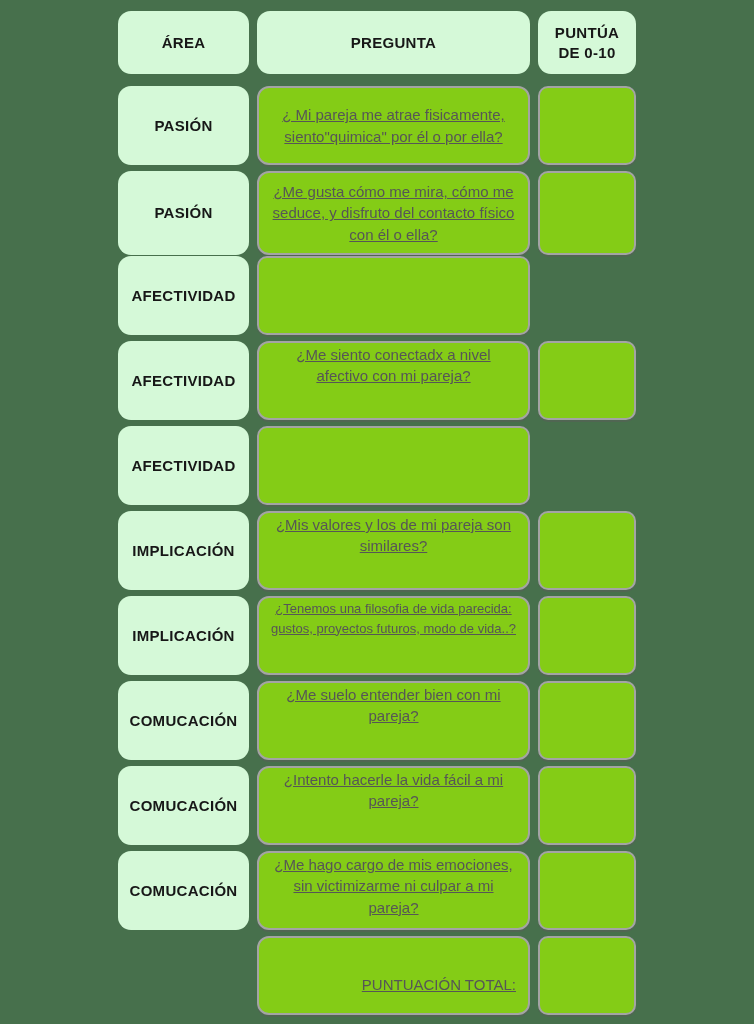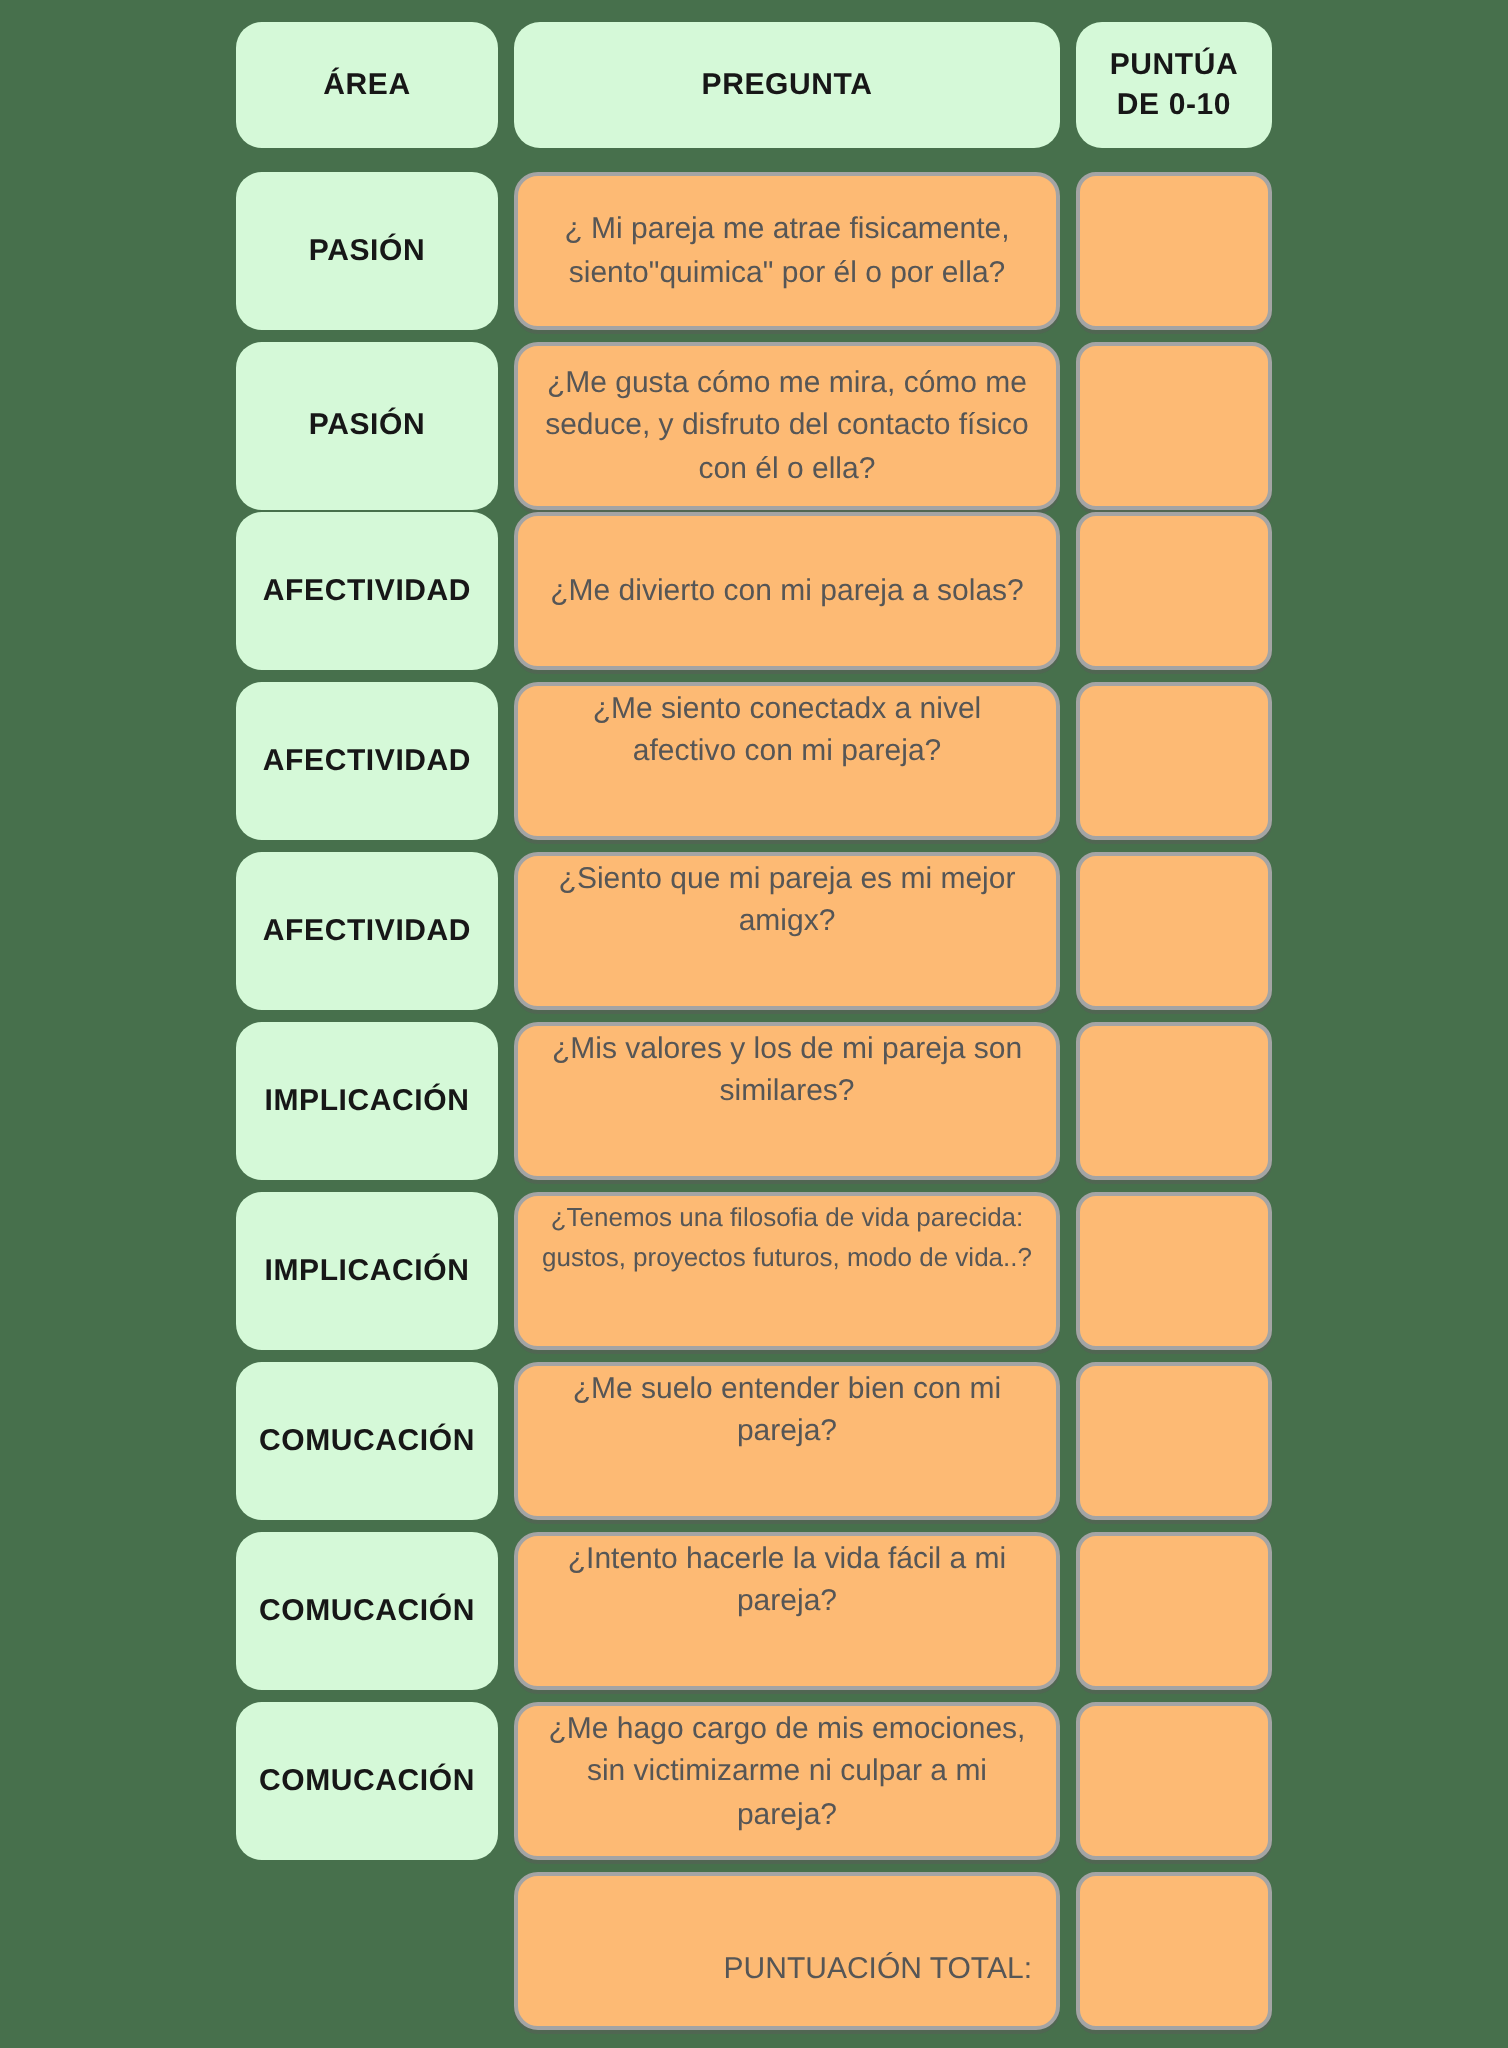--- a/index.html
+++ b/index.html
@@ -54,23 +54,24 @@
   }
   .area-cell {
     font-size: 15px;
     letter-spacing: 0.3px;
     padding: 0 8px;
   }
   .area-cell.area-empty {
     visibility: hidden;
   }
   .white-box {
-    background: #fdba74;
+    background: #84cc16;
     border: 2px solid #a4a4a4;
     box-shadow: 0 2px 0 rgba(90, 90, 90, 0.45);
+    text-decoration: underline;
   }
   .question-cell {
     border-radius: 12px;
     display: flex;
     flex-direction: column;
     align-items: center;
     text-align: center;
     color: #565656;
     font-size: 15px;
     line-height: 1.42;
@@ -125,42 +126,36 @@
     <div class="cell white-box question-cell q-center">
       <span>¿Me gusta cómo me mira, cómo me seduce, y disfruto del contacto físico con él o ella?</span>
     </div>
     <div class="cell white-box score-cell"></div>
   </div>
 
   <div class="row body-row">
     <div class="cell green-cell area-cell">
       <span>AFECTIVIDAD</span>
     </div>
-    <div class="cell white-box question-cell q-center">
-      <span>¿Me divierto con mi pareja a solas?</span>
-    </div>
     <div class="cell white-box score-cell"></div>
   </div>
 
   <div class="row body-row">
     <div class="cell green-cell area-cell">
       <span>AFECTIVIDAD</span>
     </div>
     <div class="cell white-box question-cell q-top">
       <span>¿Me siento conectadx a nivel afectivo con mi pareja?</span>
     </div>
     <div class="cell white-box score-cell"></div>
   </div>
 
   <div class="row body-row">
     <div class="cell green-cell area-cell">
       <span>AFECTIVIDAD</span>
-    </div>
-    <div class="cell white-box question-cell q-top">
-      <span>¿Siento que mi pareja es mi mejor amigx?</span>
     </div>
     <div class="cell white-box score-cell"></div>
   </div>
 
   <div class="row body-row">
     <div class="cell green-cell area-cell">
       <span>IMPLICACIÓN</span>
     </div>
     <div class="cell white-box question-cell q-top">
       <span>¿Mis valores y los de mi pareja son similares?</span>

